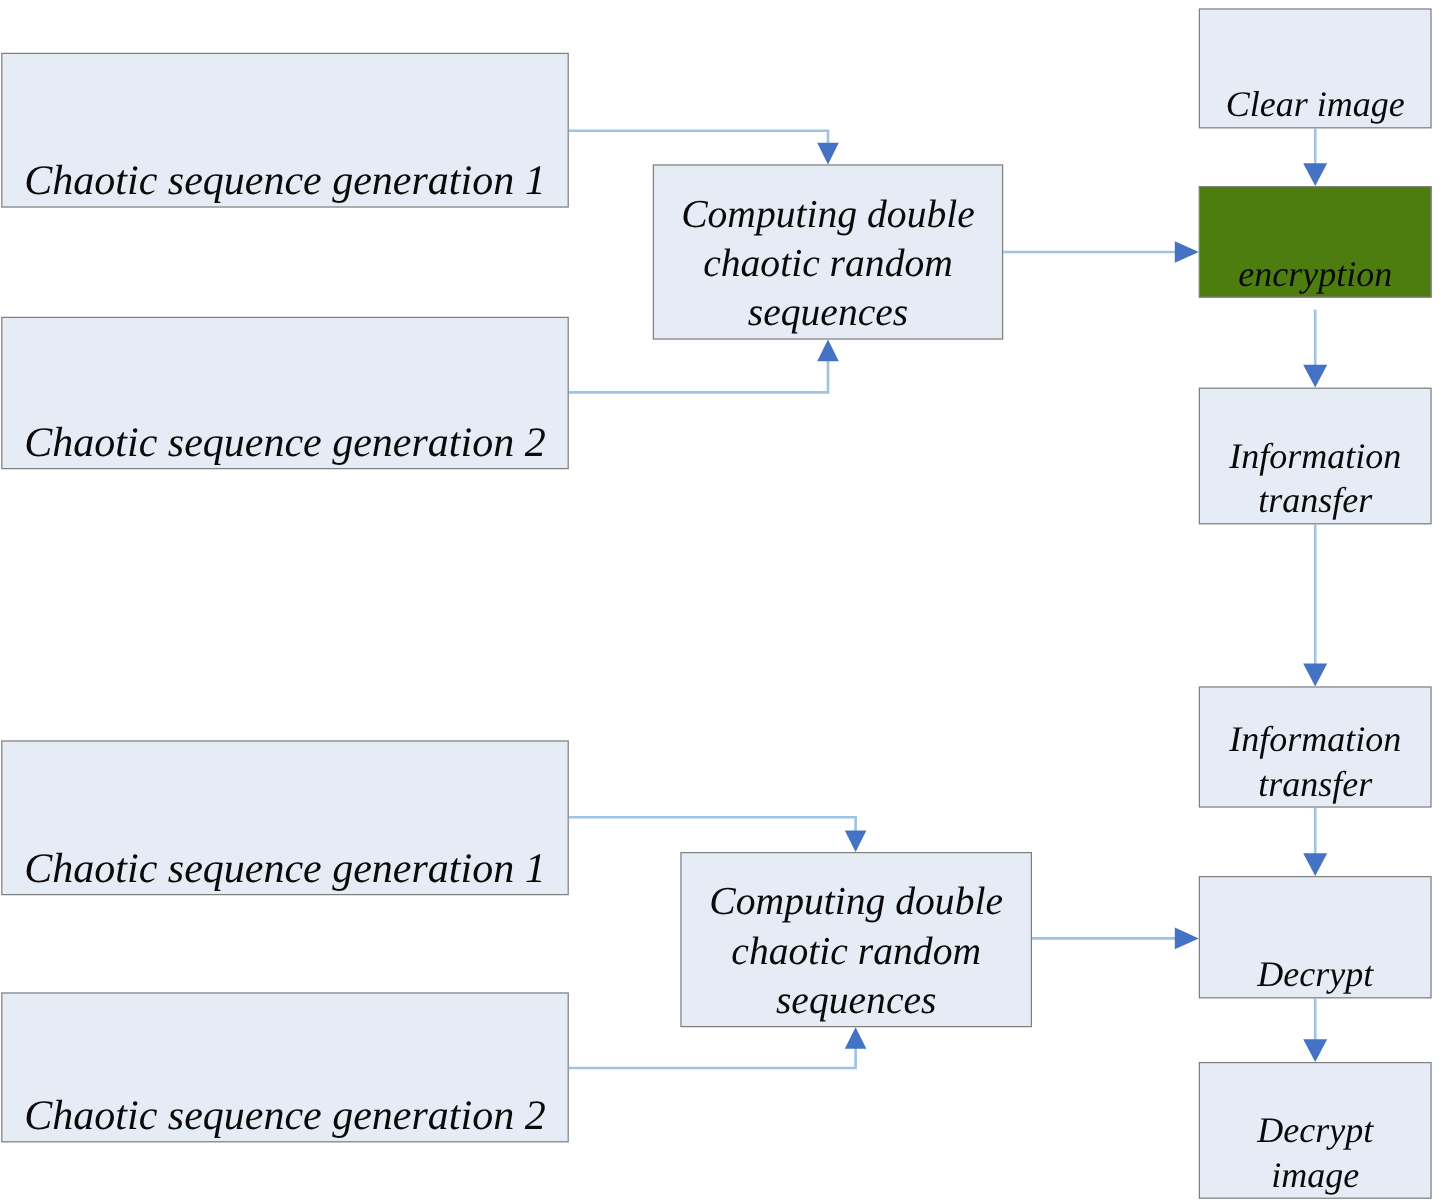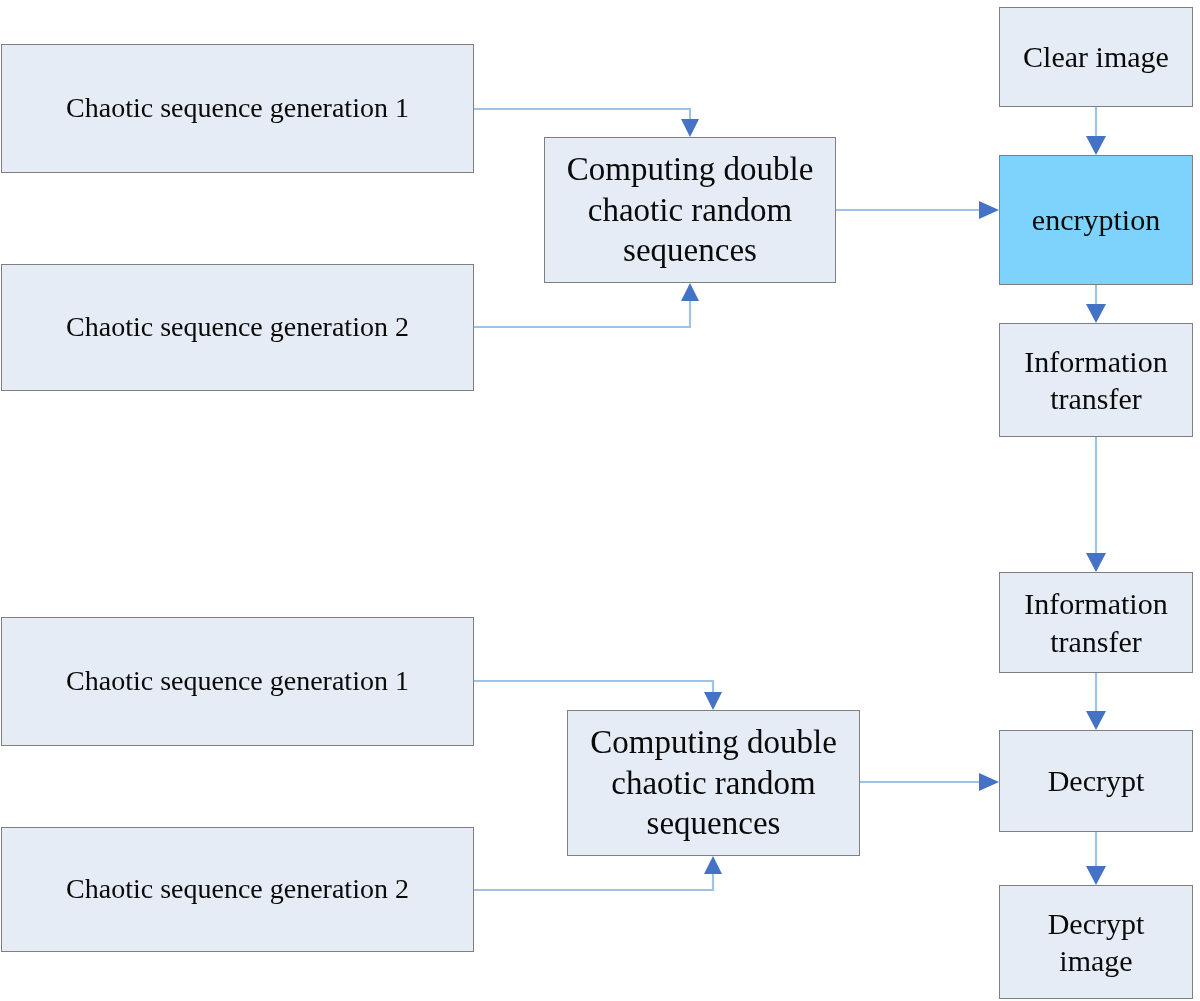--- a/index.html
+++ b/index.html
@@ -25,35 +25,36 @@
     width: 1200px;
     height: 1001px;
     pointer-events: none;
   }
   .node {
     position: absolute;
     box-sizing: border-box;
     background: #e6ecf5;
     border: 1.6px solid #7f7f7f;
     display: flex;
-    align-items: center;
+    align-items: flex-end;
     justify-content: center;
     text-align: center;
     color: #0a0a0a;
     font-family: "Liberation Serif", "DejaVu Serif", serif;
     font-weight: 400;
     line-height: 1.24;
     z-index: 2;
+    font-style: italic;
   }
   .node-label {
     display: block;
     padding: 0 8px;
     white-space: pre-line;
   }
-  .n-left    { font-size: 28px; }
+  .n-left    { font-size: 35px; }
   .n-compute { font-size: 33px; }
   .n-right   { font-size: 30px; }
 </style>
 </head>
 <body>
 
 <div id="diagram-root" style="background: rgb(255, 255, 255);">
 
   <svg id="connector-layer" viewBox="0 0 1200 1001" width="1200" height="1001" aria-hidden="true">
 
@@ -124,21 +125,21 @@
   <div class="node n-compute" style="left: 544px; top: 137px; width: 292px; height: 146px; background: rgb(230, 236, 245); border-color: rgb(127, 127, 127); color: rgb(10, 10, 10);">
     <span class="node-label">Computing double
 chaotic random
 sequences</span>
   </div>
 
   <div class="node n-right" style="left: 999px; top: 7px; width: 194px; height: 100px; background: rgb(230, 236, 245); border-color: rgb(127, 127, 127); color: rgb(10, 10, 10);">
     <span class="node-label">Clear image</span>
   </div>
 
-  <div class="node n-right" style="left: 999px; top: 155px; width: 194px; height: 130px; background: #7dd3fc; border-color: rgb(127, 127, 127); color: rgb(10, 10, 10);">
+  <div class="node n-right" style="left: 999px; top: 155px; width: 194px; height: 93px; background: #4d7c0f; border-color: rgb(127, 127, 127); color: rgb(10, 10, 10);">
     <span class="node-label">encryption</span>
   </div>
 
   <div class="node n-right" style="left: 999px; top: 323px; width: 194px; height: 114px; background: rgb(230, 236, 245); border-color: rgb(127, 127, 127); color: rgb(10, 10, 10);">
     <span class="node-label">Information
 transfer</span>
   </div>
 
   <div class="node n-left" style="left: 1px; top: 617px; width: 473px; height: 129px; background: rgb(230, 236, 245); border-color: rgb(127, 127, 127); color: rgb(10, 10, 10);">
     <span class="node-label">Chaotic sequence generation 1</span>

